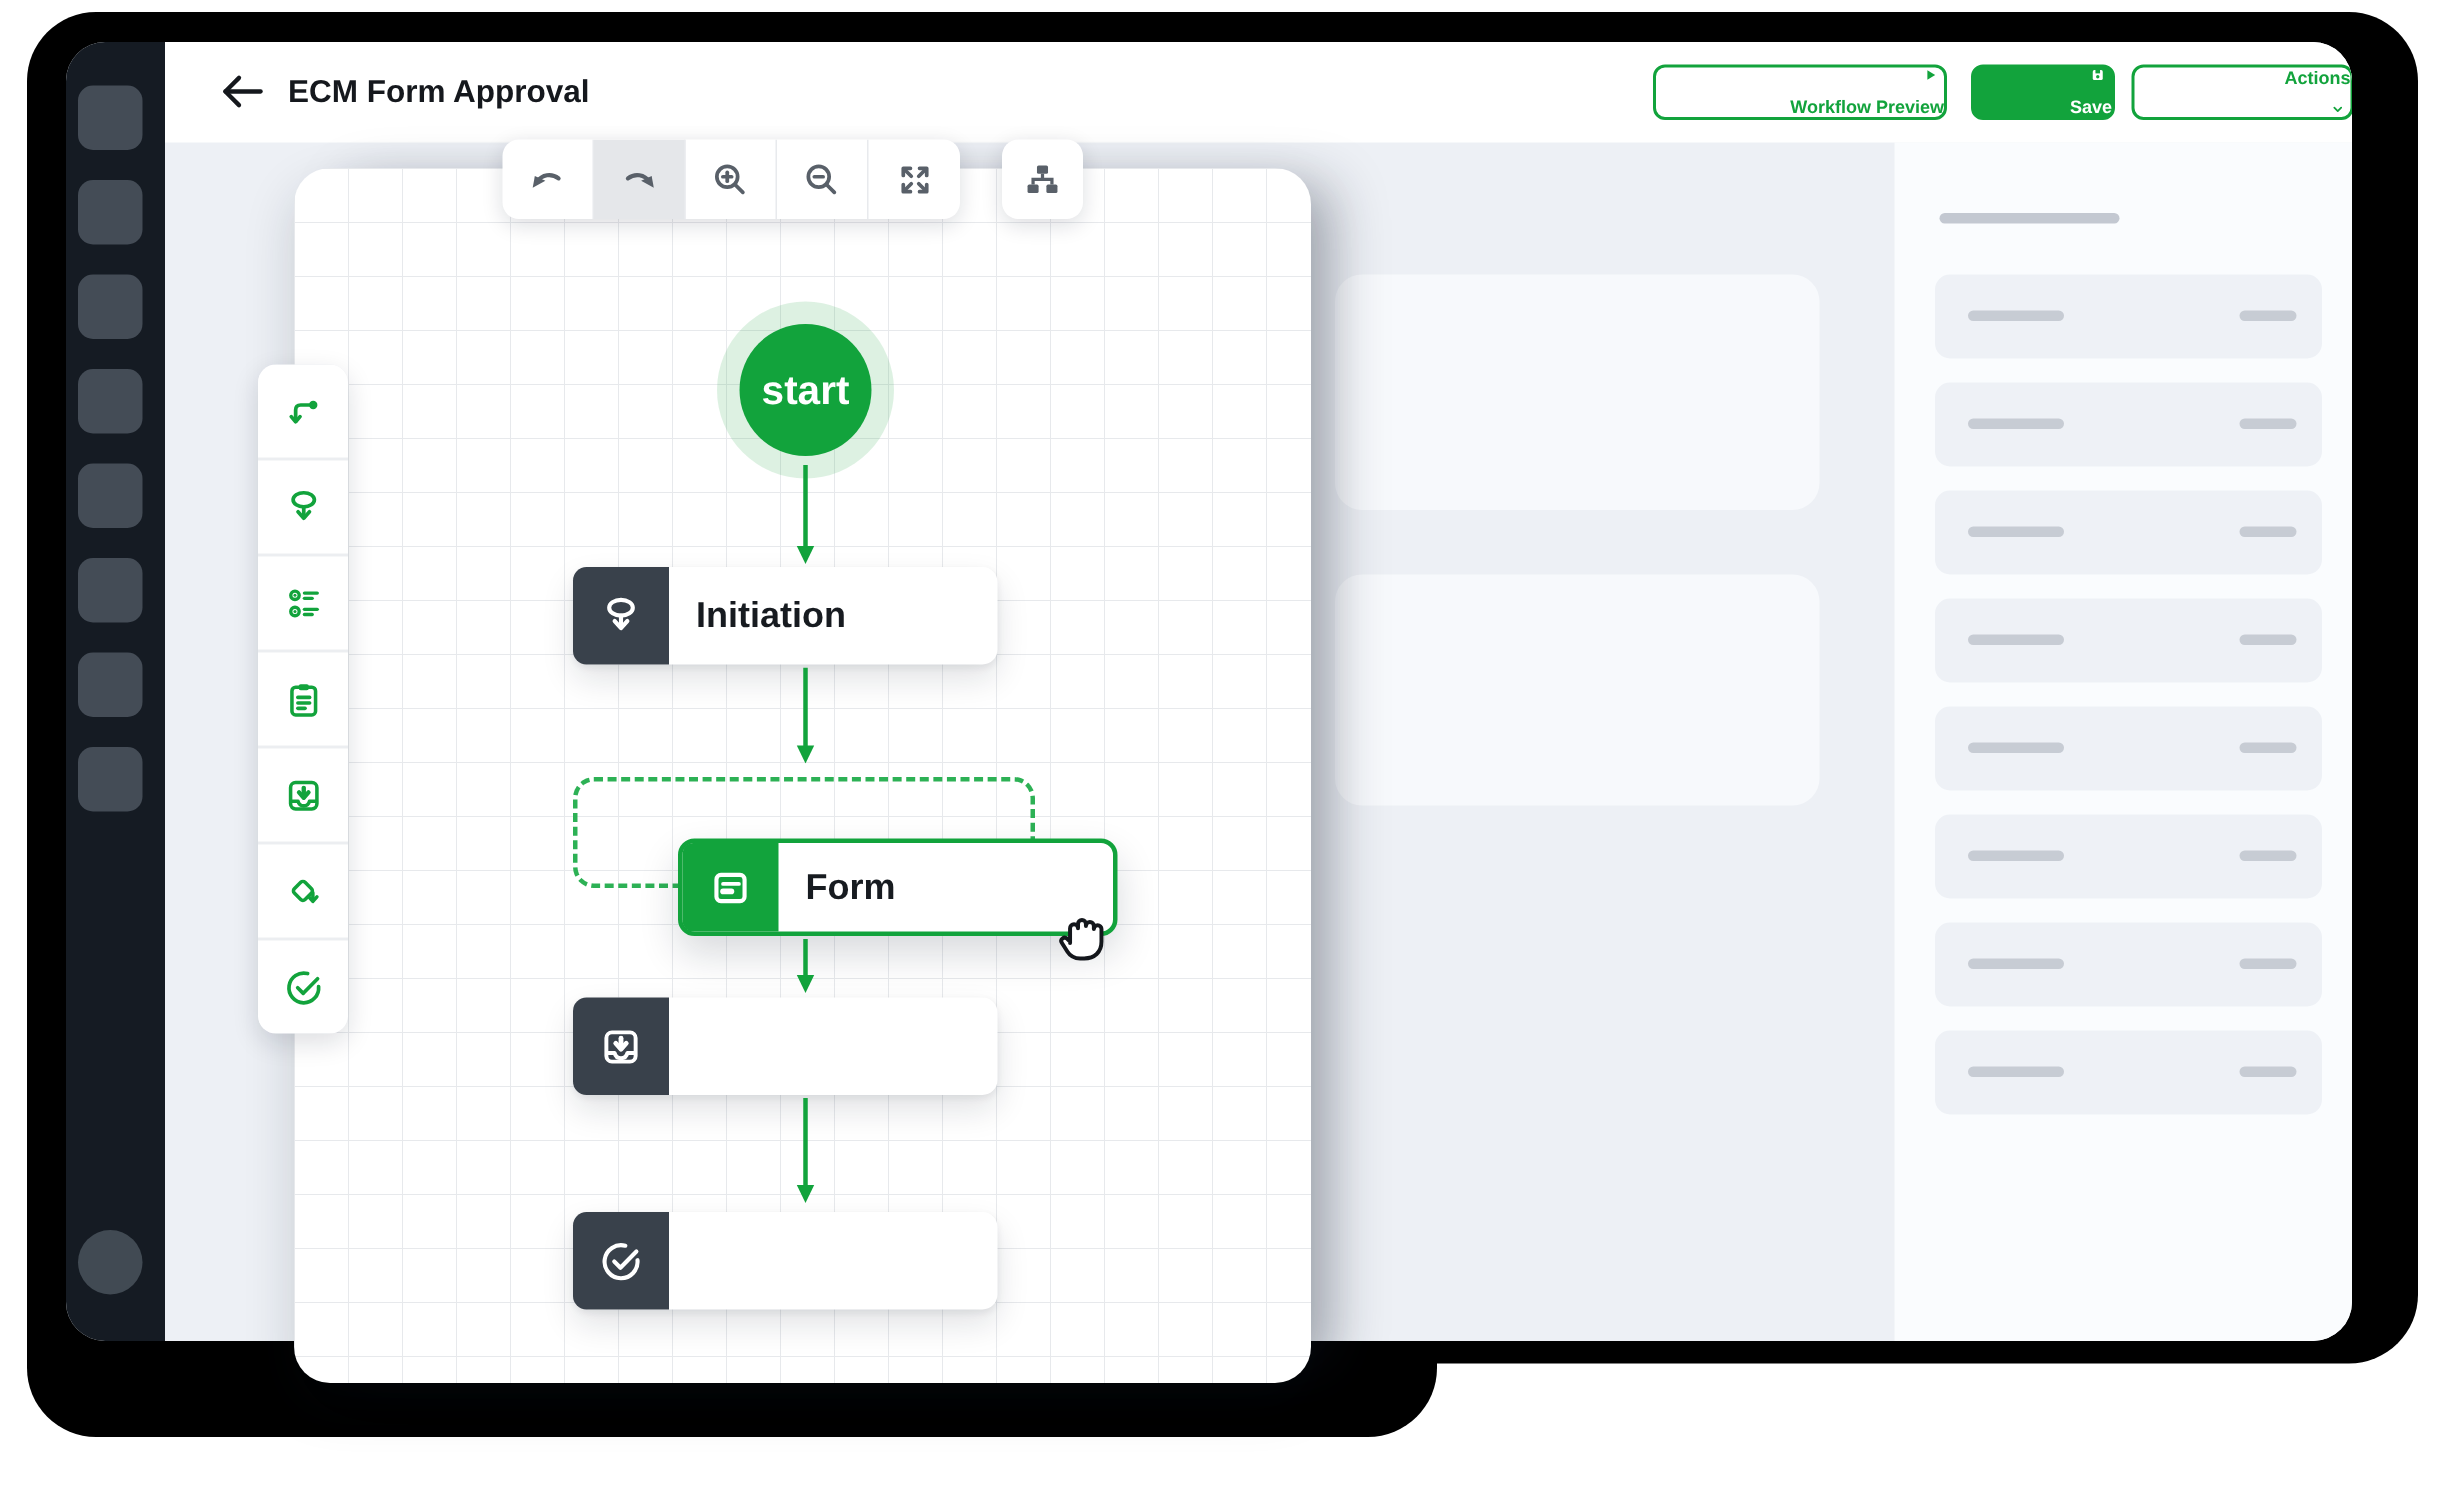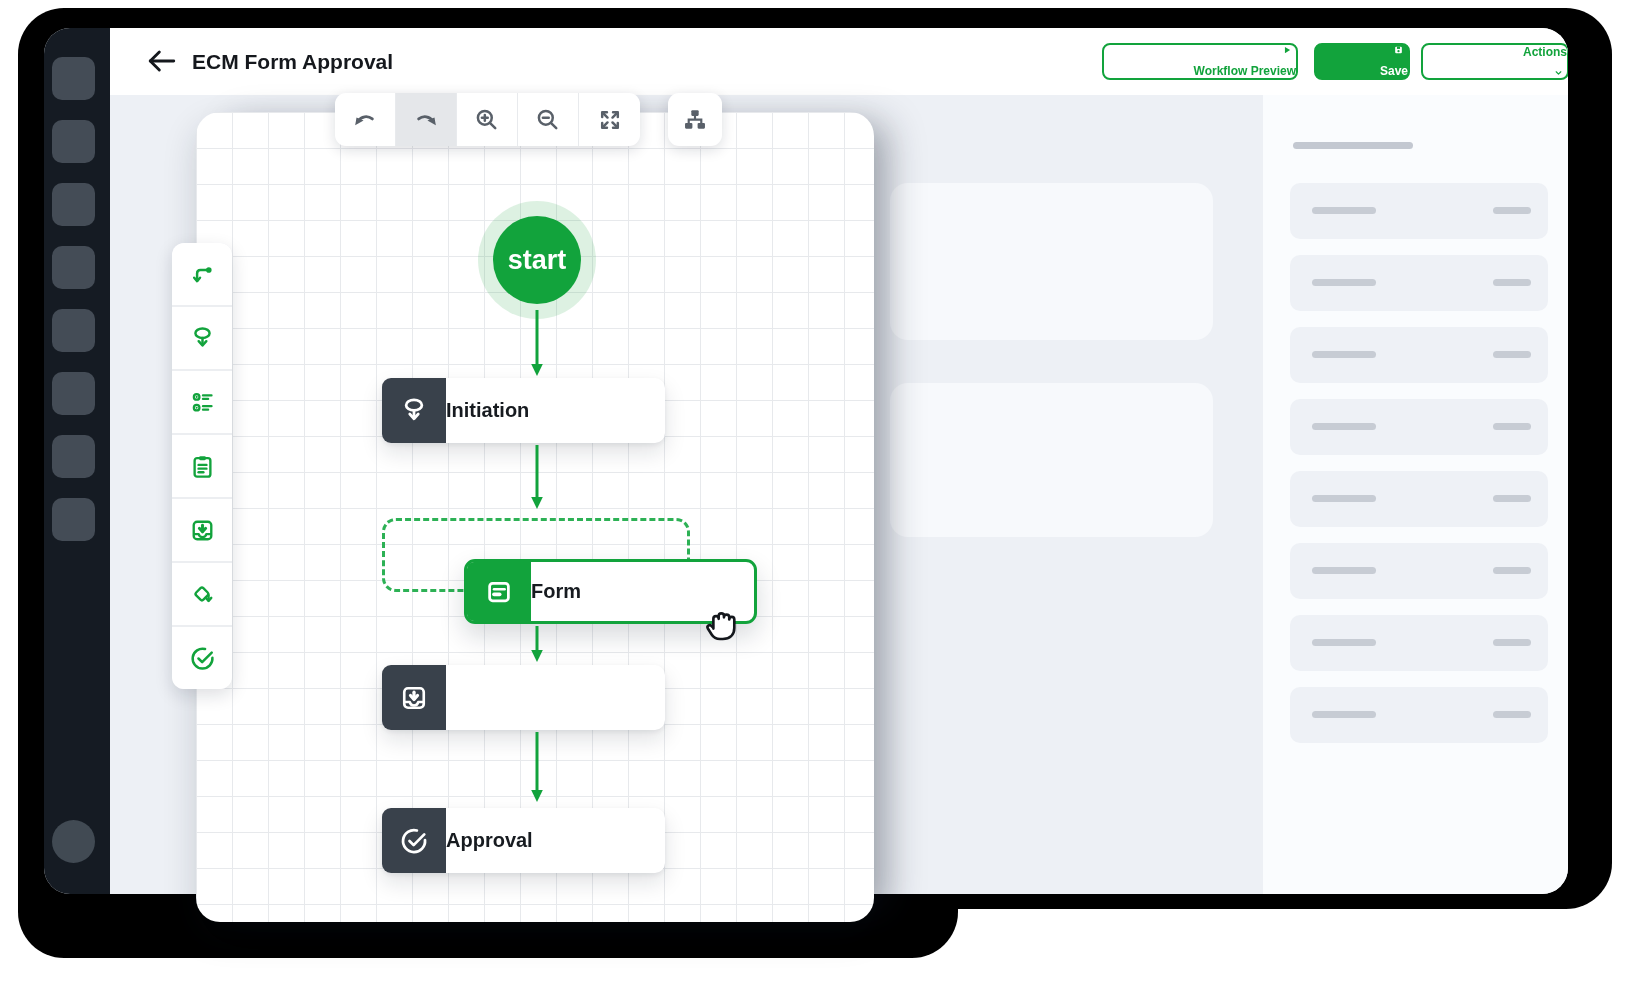--- a/index.html
+++ b/index.html
@@ -61,23 +61,23 @@
   .palette { position:absolute; left:172px; top:243px; width:60px; z-index:4; border-radius:12px; box-shadow:0 6px 18px rgba(15,23,42,.14); overflow:hidden; background:#eceef1; }
   .pal-item { width:60px; height:62px; background:#fff; margin-bottom:2px; display:flex; align-items:center; justify-content:center; color:#12a33c; cursor:pointer; }
   .pal-item:last-child { margin-bottom:0; }
 
   
   .halo { position:absolute; left:282px; top:89px; width:118px; height:118px; border-radius:50%; background:rgba(24,164,62,.15); }
   .start-node { position:absolute; left:297px; top:104px; width:88px; height:88px; border-radius:50%; background:#12a33c; color:#fff; display:flex; align-items:center; justify-content:center; font-size:27px; font-weight:700; cursor:pointer; }
   .connector { position:absolute; width:16px; }
   .wf-node { position:absolute; width:283px; height:65px; background:#fff; border-radius:10px; display:flex; align-items:stretch; box-shadow:0 10px 22px rgba(15,23,42,.12), 0 2px 5px rgba(15,23,42,.07); cursor:pointer; }
   .wf-icon { width:64px; border-radius:9px 0 0 9px; background:#39414b; color:#fff; display:flex; align-items:center; justify-content:center; flex:0 0 auto; }
-  .wf-label { display:flex; align-items:center; font-size:20px; font-weight:700; color:#171b20; white-space:nowrap; }
+  .wf-label { display:flex; align-items:center; padding-left:18px; font-size:24px; font-weight:700; color:#171b20; white-space:nowrap; }
   .drop-zone { position:absolute; left:186px; top:406px; width:308px; height:74px; border:3px dashed #2db155; border-radius:14px; }
-  .wf-node.selected { left:268px; top:447px; width:293px; border:3px solid #12a33c; border-radius:11px; box-shadow:0 12px 26px rgba(15,23,42,.16); }
+  .wf-node.selected { left:256px; top:447px; width:293px; border:3px solid #12a33c; border-radius:11px; box-shadow:0 12px 26px rgba(15,23,42,.16); }
   .wf-node.selected .wf-icon { width:64px; border-radius:7px 0 0 7px; background:#12a33c; }
   .hand-cursor { position:absolute; left:505px; top:489px; width:42px; height:46px; z-index:5; }
 
   svg { display:block; }
 </style>
 </head>
 <body>
 
 <div class="page">
 
@@ -235,21 +235,20 @@
       <polygon points="2.2,58 13.8,58 8,70" fill="#12a33c"></polygon>
     </svg>
 
     <div class="wf-node" style="left:186px; top:696px;">
       <div class="wf-icon">
         <svg width="30" height="30" viewBox="0 0 24 24" fill="none" stroke="currentColor" stroke-width="2.2" stroke-linecap="round" stroke-linejoin="round">
           <path d="M20.8 11.3 A8.8 8.8 0 1 1 14.3 3.6"></path>
           <polyline points="8.4,12 11.7,15.3 20.2,6.7"></polyline>
         </svg>
       </div>
-      <div class="wf-label">Approval</div>
     </div>
   </div>
 
   <div class="ctoolbar">
     <div class="ctool">
       <svg width="26" height="26" viewBox="0 0 24 24" fill="none" stroke="currentColor" stroke-width="2.6" stroke-linecap="round">
         <path d="M5.6 13 C8.6 8.6 14.4 7.6 18.8 11"></path>
         <polygon points="2.9,16.8 4.2,9.6 10.7,12.5" fill="currentColor" stroke="none"></polygon>
       </svg>
     </div>

